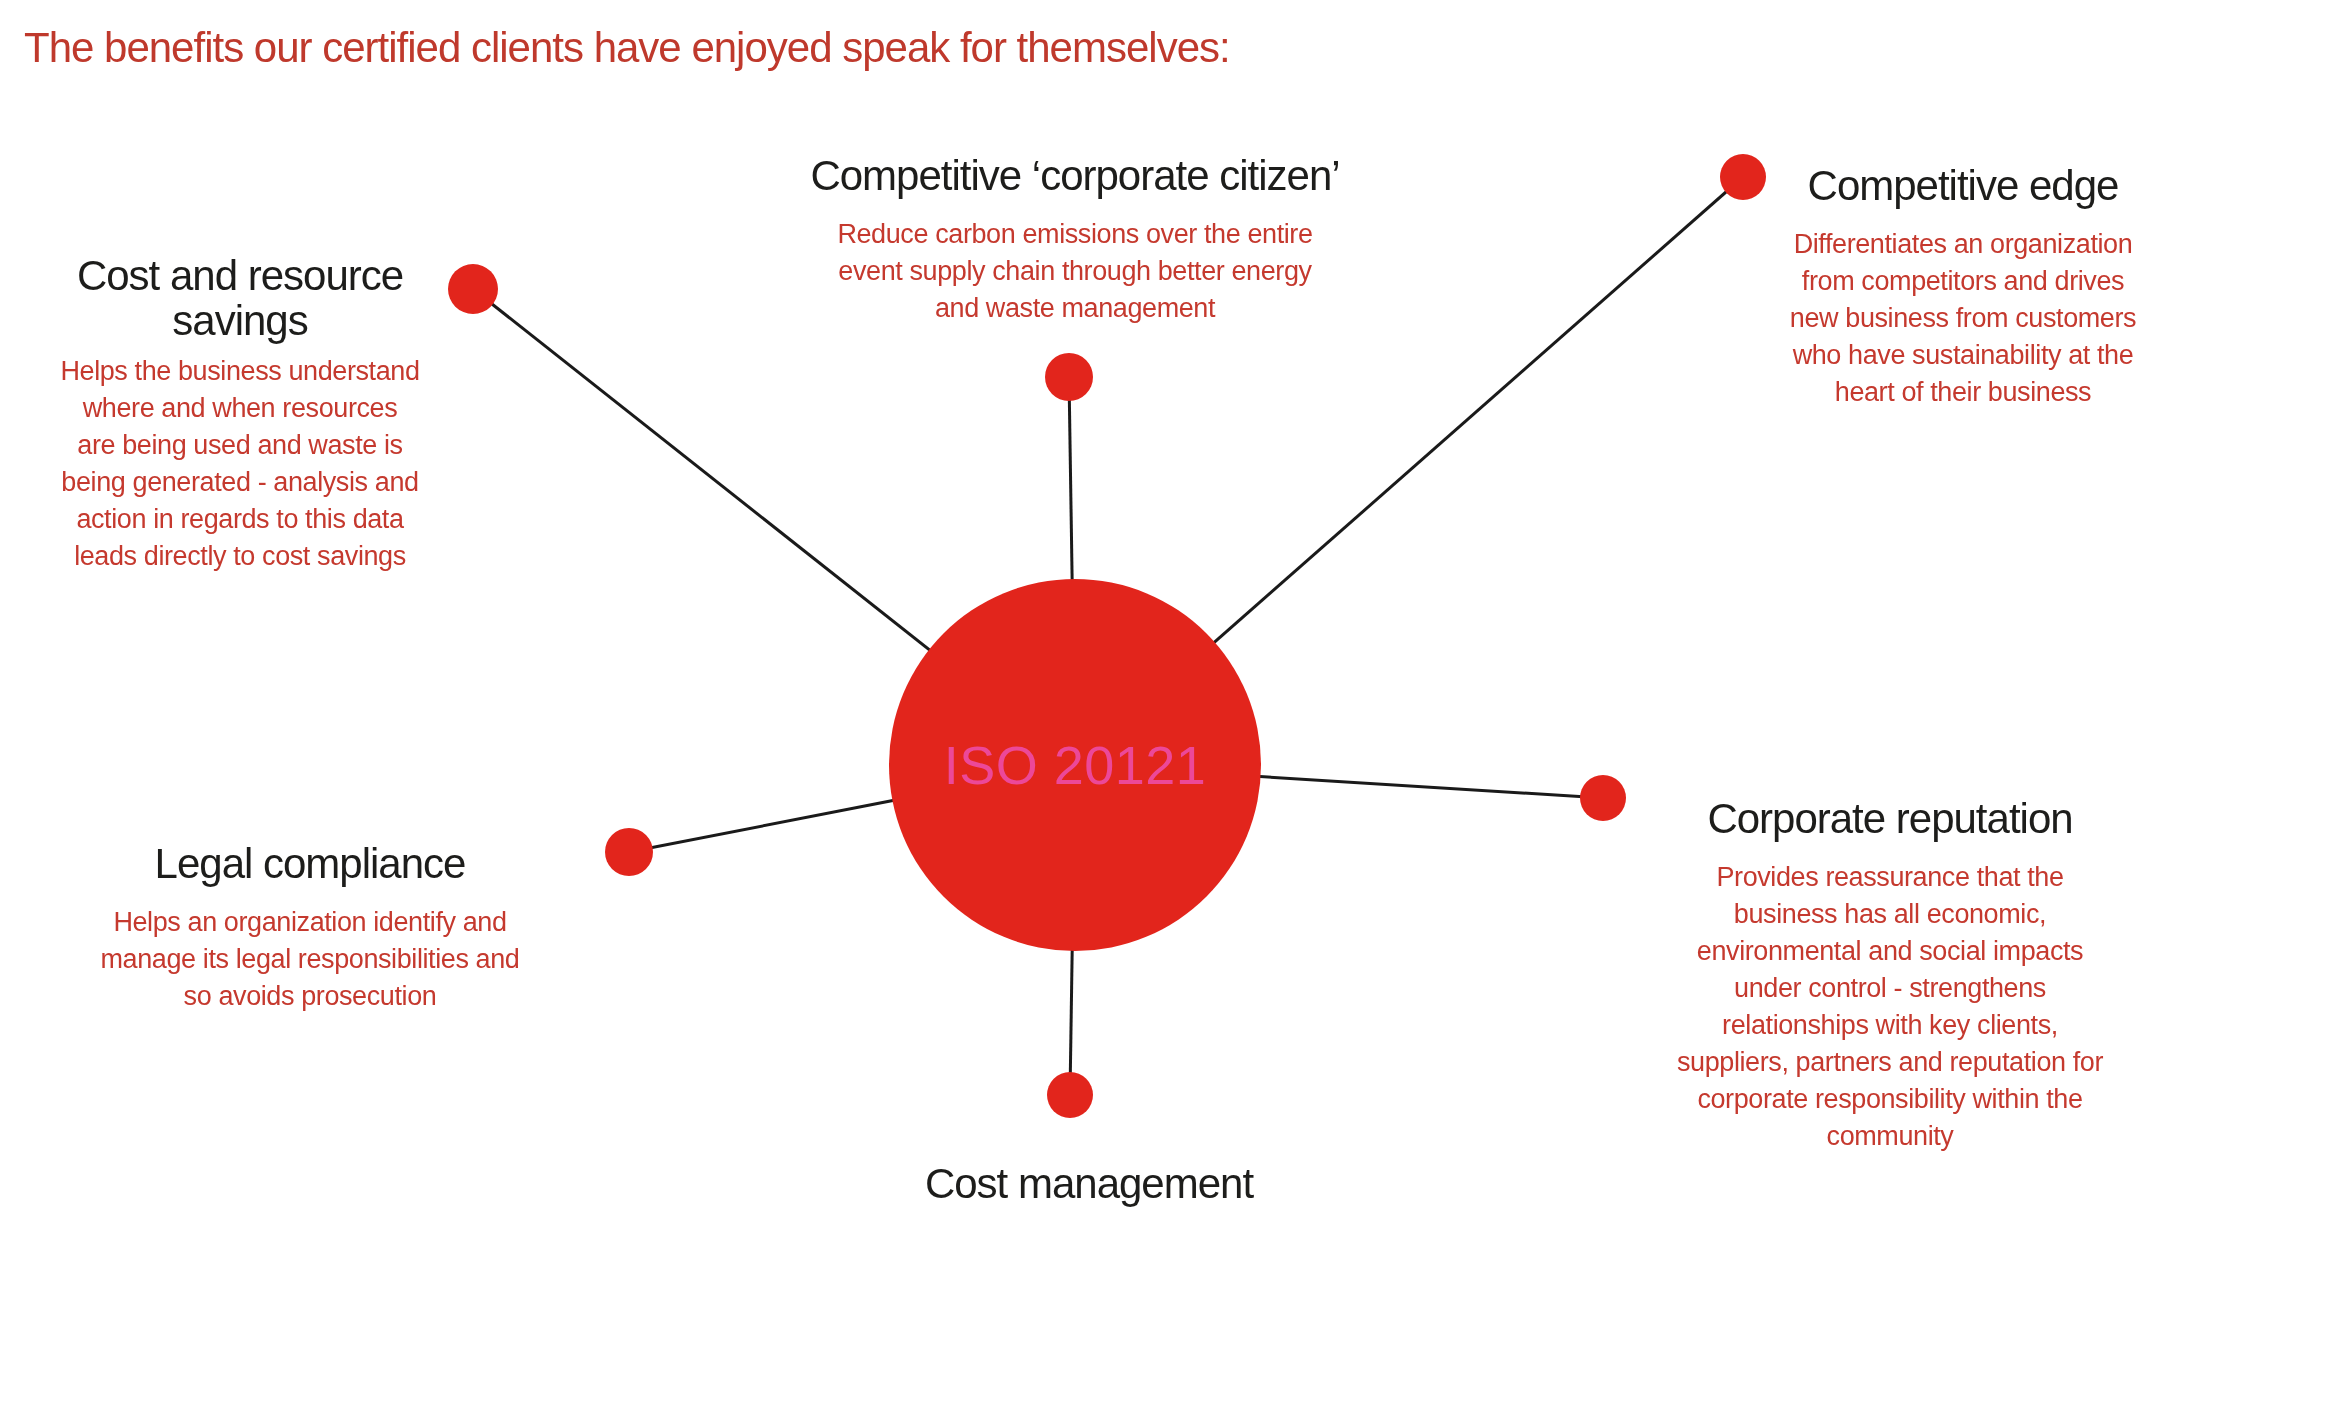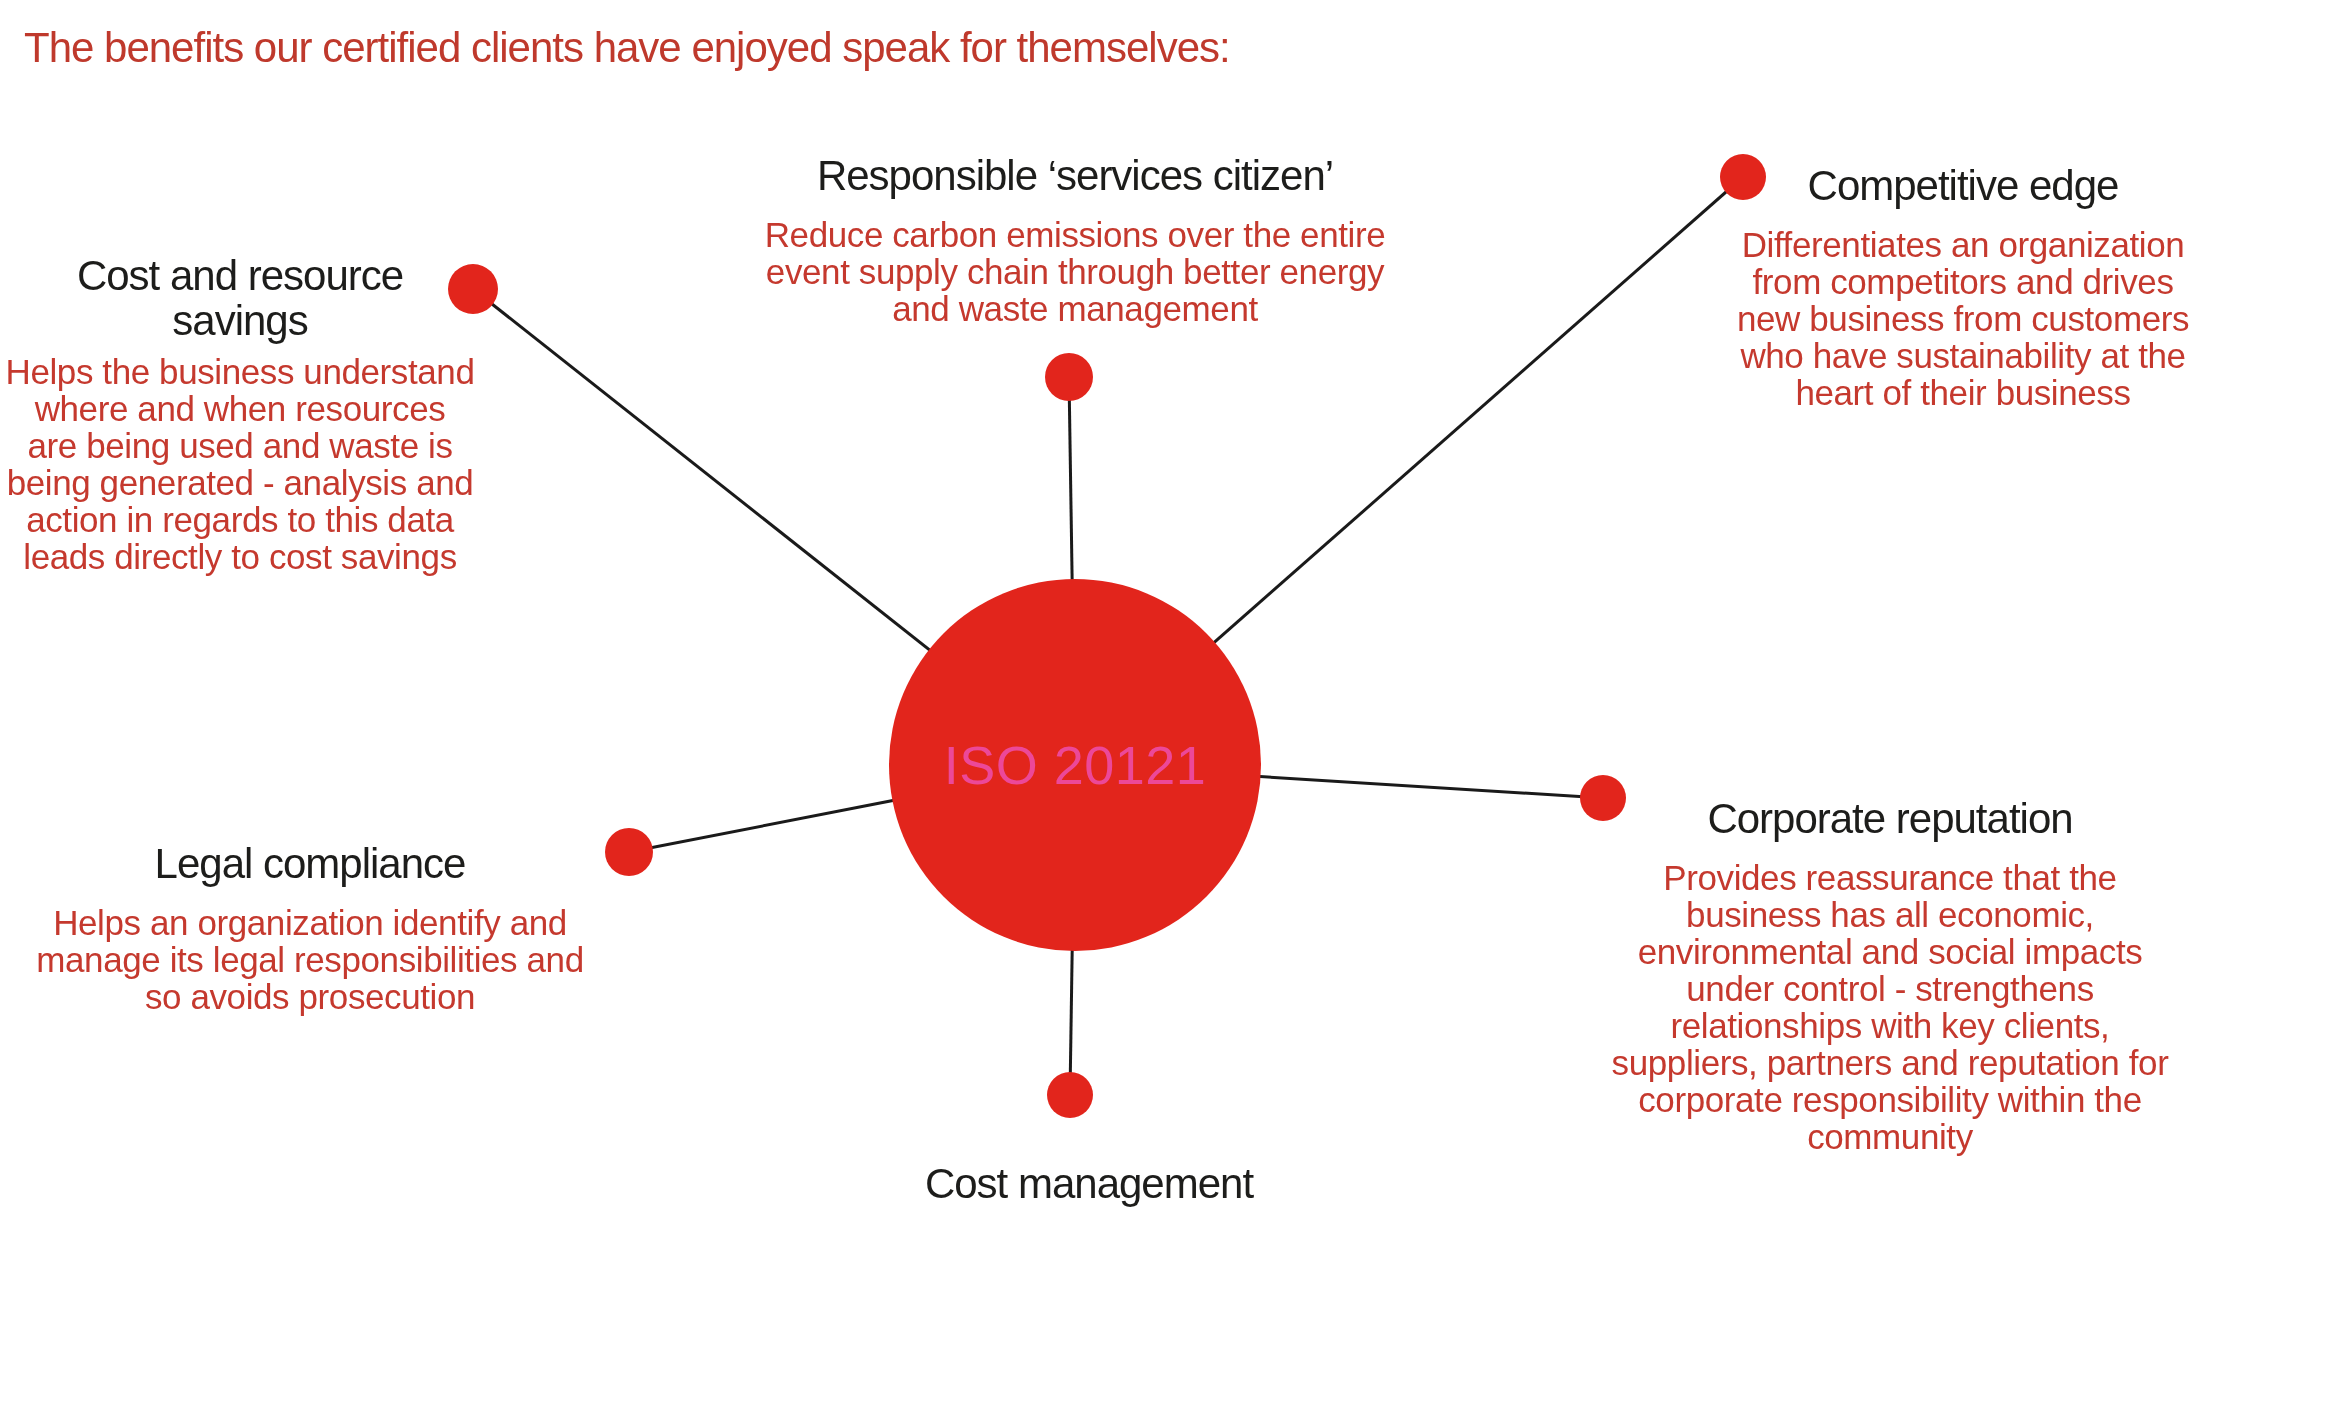--- a/index.html
+++ b/index.html
@@ -43,21 +43,21 @@
     transform:translateX(-50%);
     text-align:center;
   }
   .heading{
     font-size:42px;line-height:1.08;letter-spacing:-1px;
     color:var(--heading-black);
     white-space:pre-line;
   }
   .body{
     margin-top:18px;
-    font-size:35px;line-height:37px;letter-spacing:-0.4px;
+    font-size:27px;line-height:37px;letter-spacing:-0.4px;
     color:var(--text-red);
     white-space:pre-line;
   }
   .sec-cost       {left:240px;  top:253px;}
   .sec-cost .body {margin-top:9px;}
   .sec-responsible{left:1075px; top:153px;}
   .sec-competitive{left:1963px; top:163px;}
   .sec-corporate  {left:1890px; top:796px;}
   .sec-legal      {left:310px;  top:841px;}
   .sec-risk       {left:1089px; top:1161px;}
@@ -94,21 +94,21 @@
 savings</div>
     <div class="body">Helps the business understand
 where and when resources
 are being used and waste is
 being generated - analysis and
 action in regards to this data
 leads directly to cost savings</div>
   </div>
 
   <div class="section sec-responsible">
-    <div class="heading">Responsible ‘services citizen’</div>
+    <div class="heading">Competitive ‘corporate citizen’</div>
     <div class="body">Reduce carbon emissions over the entire
 event supply chain through better energy
 and waste management</div>
   </div>
 
   <div class="section sec-competitive">
     <div class="heading">Competitive edge</div>
     <div class="body">Differentiates an organization
 from competitors and drives
 new business from customers

